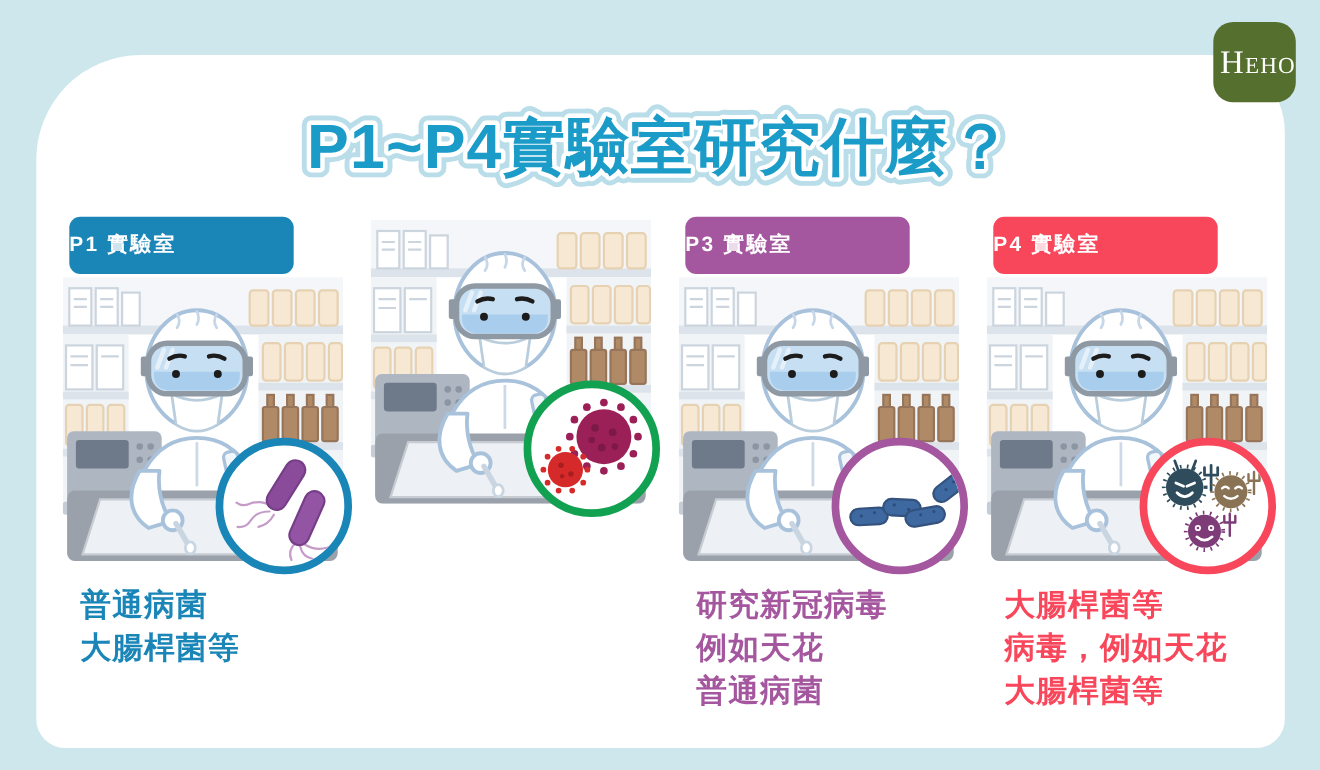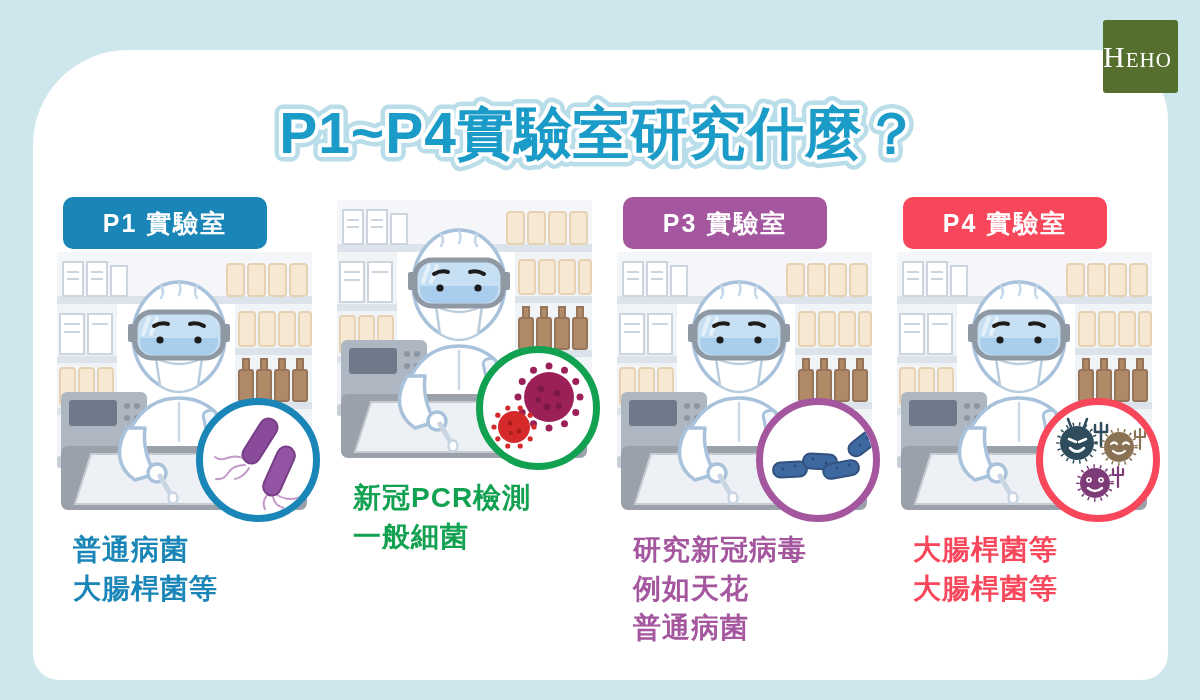--- a/index.html
+++ b/index.html
@@ -25,36 +25,36 @@
   .title-svg text{
     font-family:"Liberation Sans","DejaVu Sans",sans-serif;
     font-weight:700;font-size:57px;letter-spacing:1px;text-anchor:middle;
   }
   .t-back{fill:#b9dde9;stroke:#b9dde9;stroke-width:17;stroke-linejoin:round;}
   .t-mid {fill:#ffffff;stroke:#ffffff;stroke-width:8;stroke-linejoin:round;}
   .t-front{fill:var(--title-c);}
   
   .logo{
     position:absolute;left:1103px;top:20px;width:75px;height:73px;
-    background:var(--logo-c);border-radius:3px;
-    display:flex;align-items:center;justify-content:flex-start;
+    background:var(--logo-c);border-radius:18px;
+    display:flex;align-items:center;justify-content:flex-end;
     color:#ffffff;font-family:"Liberation Serif","DejaVu Serif",serif;
     font-variant:small-caps;font-size:30px;letter-spacing:1px;
   }
   
   .cols{
     position:absolute;left:24px;top:147px;width:1090px;
     display:flex;gap:25px;
   }
   .col{width:255px;position:relative;}
   .badge{
     width:204px;height:52px;margin-left:6px;
     background:var(--c);color:#ffffff;border-radius:10px;
-    font-size:25px;font-weight:700;letter-spacing:2px;
-    line-height:52px;text-align:center;
+    font-size:19px;font-weight:700;letter-spacing:2px;
+    line-height:52px;
   }
   .scene{position:relative;width:255px;height:258px;margin-top:3px;}
   .scene-svg{display:block;width:255px;height:258px;}
   .germ-circle{
     position:absolute;left:139px;top:146px;width:110px;height:110px;
     background:#ffffff;border:7px solid var(--c);border-radius:50%;
     overflow:hidden;box-sizing:content-box;
   }
   .germ-circle svg{display:block;width:110px;height:110px;}
   .caption{
@@ -323,24 +323,20 @@
         <div class="scene">
           <svg class="scene-svg">
               <use href="#lab-scene"></use>
             </svg>
           <div class="germ-circle">
             <svg viewBox="0 0 110 110">
                 <use href="#path-corona"></use>
               </svg>
           </div>
         </div>
-        <div class="caption">
-          <div class="cap-line">新冠PCR檢測</div>
-          <div class="cap-line">一般細菌</div>
-        </div>
       </section>
 
       <section class="col" style="--c: #a4569f;">
         <div class="badge">P3 實驗室</div>
         <div class="scene">
           <svg class="scene-svg">
               <use href="#lab-scene"></use>
             </svg>
           <div class="germ-circle">
             <svg viewBox="0 0 110 110">
@@ -362,20 +358,21 @@
               <use href="#lab-scene"></use>
             </svg>
           <div class="germ-circle">
             <svg viewBox="0 0 110 110">
                 <use href="#path-monsters"></use>
               </svg>
           </div>
         </div>
         <div class="caption">
           <div class="cap-line">大腸桿菌等</div>
+          <div class="cap-line">病毒，例如天花</div>
           <div class="cap-line">大腸桿菌等</div>
         </div>
       </section>
 
     </div>
   </div>
 
   <div class="logo">
     <span>Heho</span>
   </div>

